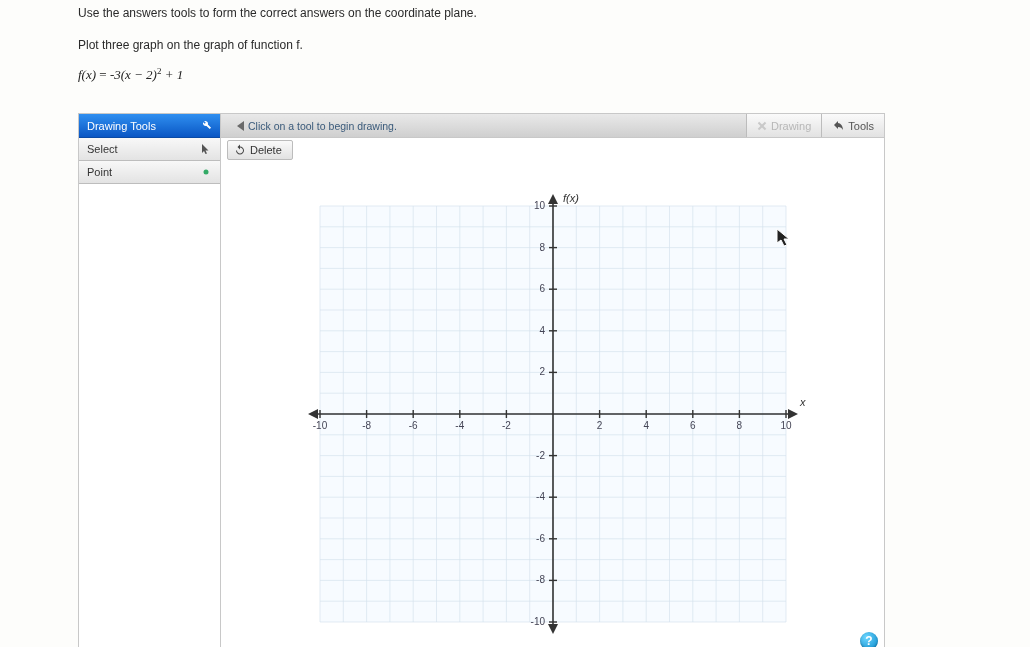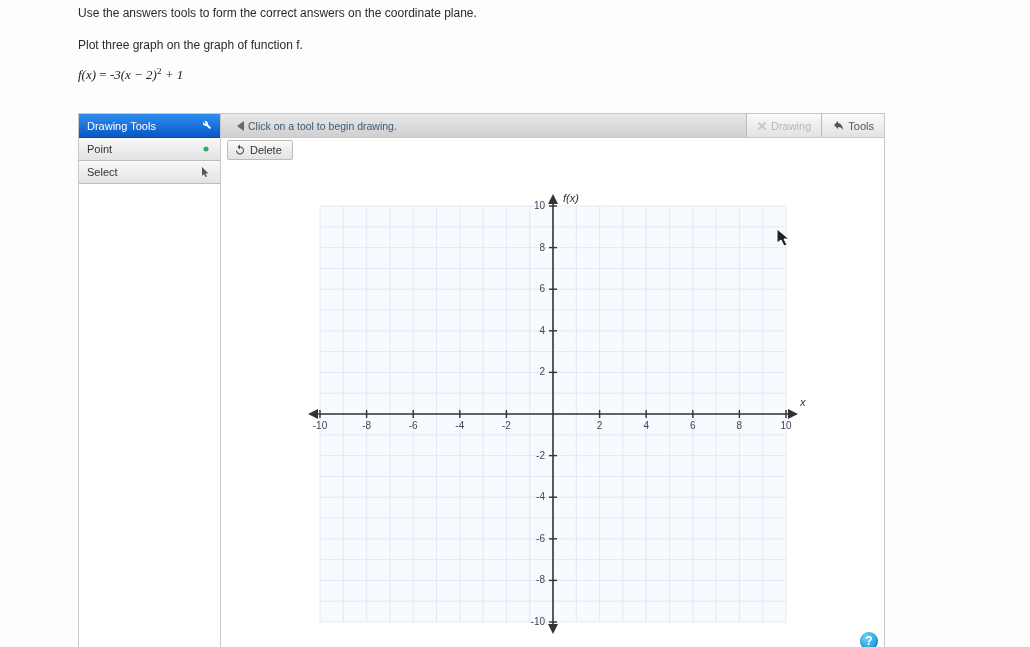--- a/index.html
+++ b/index.html
@@ -200,32 +200,32 @@
     <div class="sidebar">
       <div class="tool-header">
         <span>Drawing Tools</span>
         <span>
           <svg width="11" height="11" viewBox="0 0 24 24">
               <path fill="#fff" d="M22 19l-7-7c.6-2 .1-4.3-1.5-5.9C11.7 4.3 9.2 3.9 7 4.7l3.5 3.5-2.3 2.3L4.7 7C3.9 9.2 4.3 11.7 6.1 13.5c1.6 1.6 3.9 2.1 5.9 1.5l7 7 3-3z"></path>
             </svg>
         </span>
       </div>
       <div class="tool-row">
+        <span>Select</span>
+        <span class="row-icon">
+          <svg width="12" height="12" viewBox="0 0 24 24">
+              <path fill="#555" d="M4 2l0 18 4-4 3 6 3-1-3-6 6 0z"></path>
+            </svg>
+        </span>
+      </div>
+      <div class="tool-row">
         <span>Point</span>
         <span class="row-icon">
           <svg width="12" height="12" viewBox="0 0 12 12">
               <circle cx="6" cy="6" r="2.5" fill="#3a6"></circle>
-            </svg>
-        </span>
-      </div>
-      <div class="tool-row">
-        <span>Select</span>
-        <span class="row-icon">
-          <svg width="12" height="12" viewBox="0 0 24 24">
-              <path fill="#555" d="M4 2l0 18 4-4 3 6 3-1-3-6 6 0z"></path>
             </svg>
         </span>
       </div>
     </div>
 
     <div class="main-area">
 
       <div class="top-bar">
         <div class="hint-area">
           <span class="arrow-left"></span>

